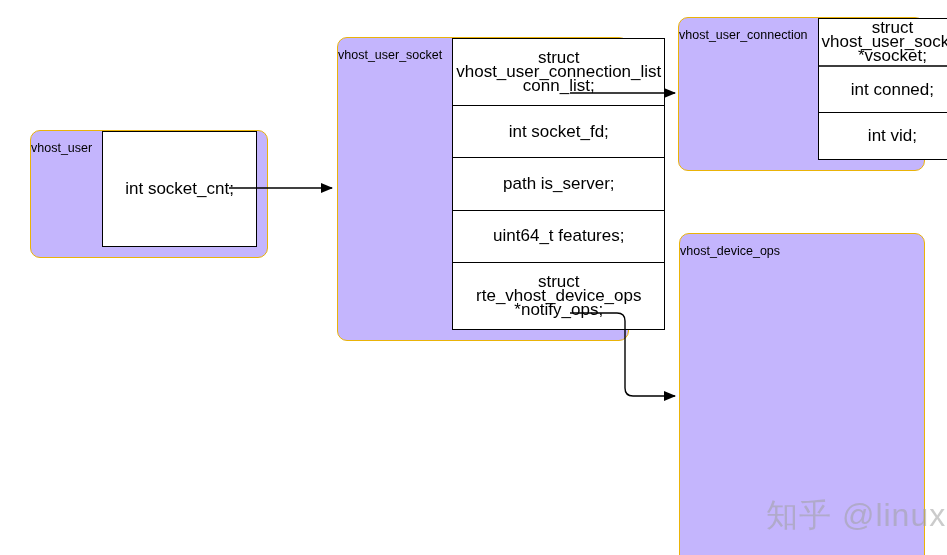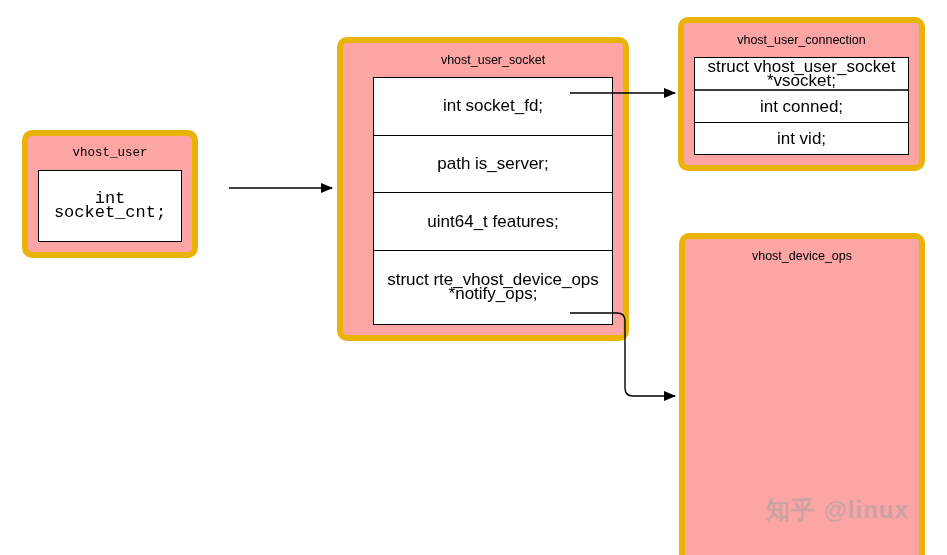--- a/index.html
+++ b/index.html
@@ -11,25 +11,24 @@
   .canvas {
     position: relative;
     width: 947px;
     height: 555px;
     background: #ffffff;
     overflow: hidden;
   }
   .struct-box {
     position: absolute;
     box-sizing: border-box;
-    border: 6px solid #eab308;
+    border: 1px solid #eab308;
     border-radius: 10px;
-    background: #fca5a5;
+    background: #c4b5fd;
     display: flex;
-    flex-direction: column;
   }
   .box-title {
     height: 34px;
     flex: 0 0 auto;
     display: flex;
     align-items: center;
     justify-content: center;
     font-size: 12.5px;
     color: #000000;
     white-space: nowrap;
@@ -58,59 +57,59 @@
   .field-row + .field-row {
     border-top: 1px solid #000000;
   }
   .field-row.tall {
     flex: 1.3 1 0;
   }
   
   .box-connection .field-row:nth-child(2) {
     border-top: 2px solid #3d3d3d;
   }
-  .box-user        { left: 22px;  top: 130px; width: 176px; height: 128px; font-family: Liberation Mono, monospace; }
-  .box-socket      { left: 337px; top: 37px;  width: 292px; height: 304px; padding-left: 20px; }
+  .box-user        { left: 30px;  top: 130px; width: 238px; height: 128px; }
+  .box-socket      { left: 337px; top: 37px;  width: 292px; height: 304px; }
   .box-connection  { left: 678px; top: 17px;  width: 247px; height: 154px; }
   .box-deviceops   { left: 679px; top: 233px; width: 246px; height: 346px; }
   .arrow-layer {
     position: absolute;
     left: 0; top: 0;
     width: 947px;
     height: 555px;
     pointer-events: none;
     z-index: 5;
   }
   .watermark {
     position: absolute;
     left: 766px;
     top: 494px;
-    font-size: 24px;
+    font-size: 32px;
     color: rgba(160,160,160,0.55);
     white-space: nowrap;
     z-index: 6;
     letter-spacing: 1px;
-    font-weight: bold;
   }
 </style>
 </head>
 <body>
 
 <div class="canvas">
 
   <div class="struct-box box-user">
     <div class="box-title">vhost_user</div>
     <div class="box-table">
       <div class="field-row">int socket_cnt;</div>
     </div>
   </div>
 
   <div class="struct-box box-socket">
     <div class="box-title">vhost_user_socket</div>
     <div class="box-table">
+      <div class="field-row tall">struct vhost_user_connection_list conn_list;</div>
       <div class="field-row">int socket_fd;</div>
       <div class="field-row">path is_server;</div>
       <div class="field-row">uint64_t features;</div>
       <div class="field-row tall">struct rte_vhost_device_ops *notify_ops;</div>
     </div>
   </div>
 
   <div class="struct-box box-connection">
     <div class="box-title">vhost_user_connection</div>
     <div class="box-table">

